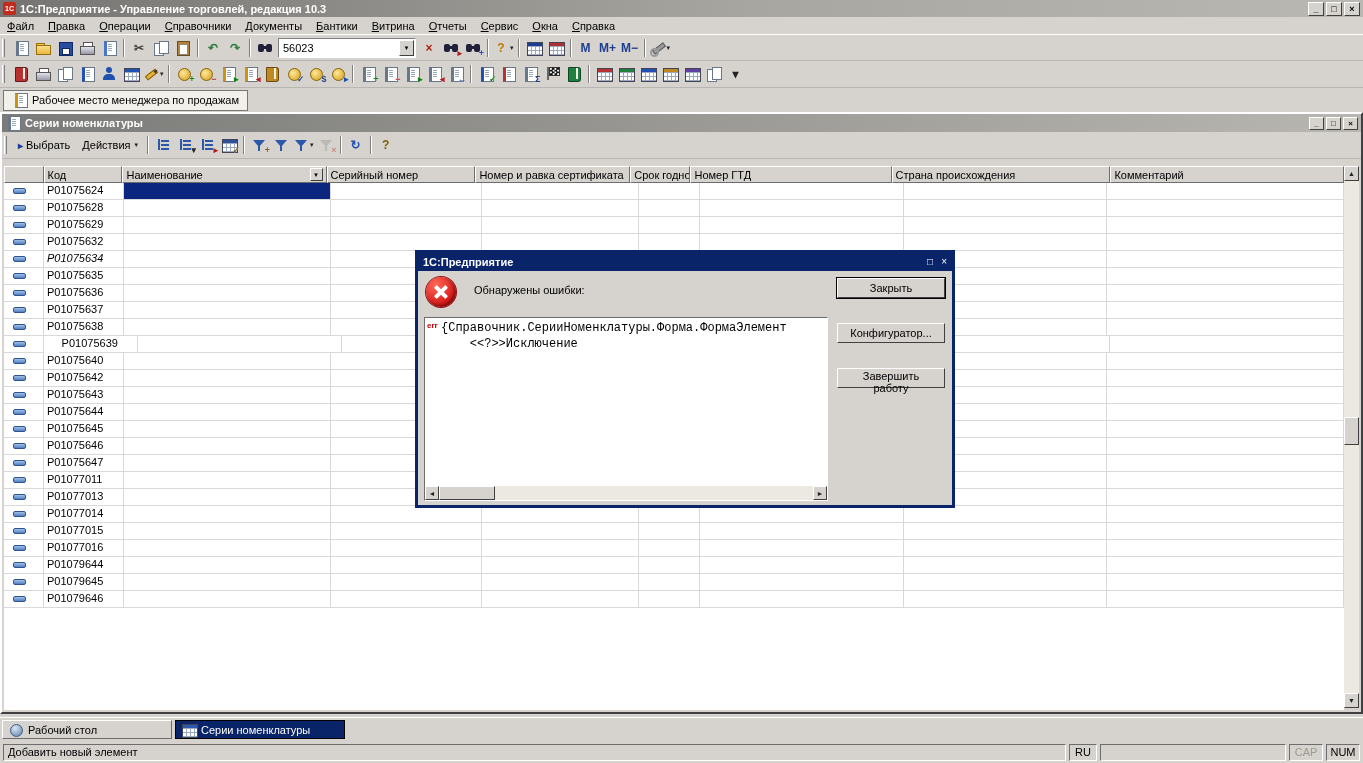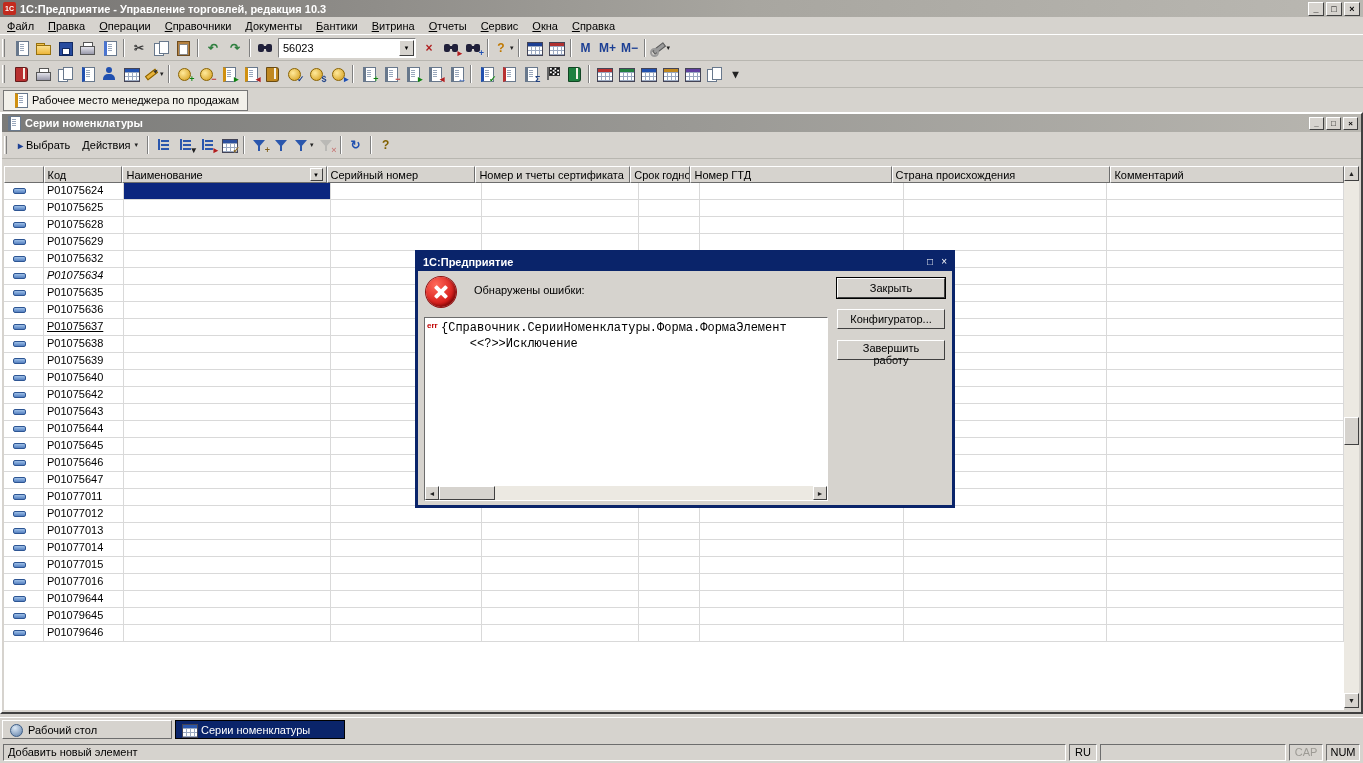--- a/index.html
+++ b/index.html
@@ -94,21 +94,21 @@
 .dialog{position:absolute;left:415px;top:250px;width:540px;height:258px;background:#d6d3ce;border:3px solid #0a246a;z-index:20}
 .dtitle{height:18px;background:#0a246a;color:#fff;display:flex;align-items:center;padding:0 5px;font-weight:bold}
 .dbtns{margin-left:auto;display:flex;gap:8px}
 .dbtn{font-size:10px;line-height:16px;font-weight:normal}
 .dbody{position:relative;height:209px}
 .erricon{position:absolute;left:8px;top:6px;width:30px;height:30px;border-radius:50%;background:radial-gradient(circle at 10px 8px,#ff6a5a,#d01010 75%);box-shadow:inset -2px -2px 3px rgba(0,0,0,.35),0 0 0 1px #901010}
 .xb{position:absolute;left:7px;top:13px;width:16px;height:4px;background:#fff;border-radius:1px}
 .xb.a{transform:rotate(45deg)}
 .xb.b{transform:rotate(-45deg)}
 .dmsg{position:absolute;left:56px;top:13px}
-.dbuttons{position:absolute;left:419px;top:7px;display:flex;flex-direction:column;gap:11px}
+.dbuttons{position:absolute;left:419px;top:7px;display:flex;flex-direction:column;gap:25px}
 .pbtn{width:108px;height:20px;background:#d6d3ce;border:1px solid;border-color:#fff #404040 #404040 #fff;font:11px "Liberation Sans",sans-serif}
 .pbtn.defbtn{outline:1px solid #000}
 .dtext{position:absolute;left:6px;top:46px;width:404px;height:184px;background:#fff;border:1px solid;border-color:#6d6d6d #fff #fff #6d6d6d}
 .gutter{position:absolute;left:2px;top:3px;color:#c00000;font:bold 8px "Liberation Sans",sans-serif}
 .elines{margin:0;position:absolute;left:16px;top:2px;right:1px;bottom:16px;font:12px/16px "Liberation Mono",monospace;white-space:pre;overflow:hidden}
 .hscroll{position:absolute;left:0;right:0;bottom:0;height:14px;background:#ece9e2;display:flex}
 .hscroll .sbtn{width:14px;height:14px}
 .htrack{flex:1;position:relative}
 .hthumb{position:absolute;left:0;top:0;width:56px;height:14px;background:#d6d3ce;border:1px solid;border-color:#fff #404040 #404040 #fff}
 
@@ -438,21 +438,21 @@
           <span>Код</span>
         </div>
         <div class="th" style="width: 207px;">
           <span>Наименование</span>
           <span class="hdrdrop">▼</span>
         </div>
         <div class="th" style="width: 151px;">
           <span>Серийный номер</span>
         </div>
         <div class="th" style="width: 157px;">
-          <span>Номер и тчеты сертификата</span>
+          <span>Номер и равка сертификата</span>
         </div>
         <div class="th" style="width: 61px;">
           <span>Срок годнос...</span>
         </div>
         <div class="th" style="width: 204px;">
           <span>Номер ГТД</span>
         </div>
         <div class="th" style="width: 222px;">
           <span>Страна происхождения</span>
         </div>
@@ -467,31 +467,20 @@
           <div class="td selcell" style="width: 207px;"></div>
           <div class="td" style="width: 151px;"></div>
           <div class="td" style="width: 157px;"></div>
           <div class="td" style="width: 61px;"></div>
           <div class="td" style="width: 204px;"></div>
           <div class="td" style="width: 203px;"></div>
           <div class="td" style="width: 237px; flex: 1 1 auto;"></div>
         </div>
         <div class="trow">
           <div class="td" style="width: 40px;"><span class="rowmark"></span></div>
-          <div class="td" style="width: 80px;">P01075625</div>
-          <div class="td" style="width: 207px;"></div>
-          <div class="td" style="width: 151px;"></div>
-          <div class="td" style="width: 157px;"></div>
-          <div class="td" style="width: 61px;"></div>
-          <div class="td" style="width: 204px;"></div>
-          <div class="td" style="width: 203px;"></div>
-          <div class="td" style="width: 237px; flex: 1 1 auto;"></div>
-        </div>
-        <div class="trow">
-          <div class="td" style="width: 40px;"><span class="rowmark"></span></div>
           <div class="td" style="width: 80px;">P01075628</div>
           <div class="td" style="width: 207px;"></div>
           <div class="td" style="width: 151px;"></div>
           <div class="td" style="width: 157px;"></div>
           <div class="td" style="width: 61px;"></div>
           <div class="td" style="width: 204px;"></div>
           <div class="td" style="width: 203px;"></div>
           <div class="td" style="width: 237px; flex: 1 1 auto;"></div>
         </div>
         <div class="trow">
@@ -544,21 +533,21 @@
           <div class="td" style="width: 207px;"></div>
           <div class="td" style="width: 151px;"></div>
           <div class="td" style="width: 157px;"></div>
           <div class="td" style="width: 61px;"></div>
           <div class="td" style="width: 204px;"></div>
           <div class="td" style="width: 203px;"></div>
           <div class="td" style="width: 237px; flex: 1 1 auto;"></div>
         </div>
         <div class="trow">
           <div class="td" style="width: 40px;"><span class="rowmark"></span></div>
-          <div class="td" style="width: 80px; text-decoration: underline;">P01075637</div>
+          <div class="td" style="width: 80px;">P01075637</div>
           <div class="td" style="width: 207px;"></div>
           <div class="td" style="width: 151px;"></div>
           <div class="td" style="width: 157px;"></div>
           <div class="td" style="width: 61px;"></div>
           <div class="td" style="width: 204px;"></div>
           <div class="td" style="width: 203px;"></div>
           <div class="td" style="width: 237px; flex: 1 1 auto;"></div>
         </div>
         <div class="trow">
           <div class="td" style="width: 40px;"><span class="rowmark"></span></div>
@@ -566,21 +555,21 @@
           <div class="td" style="width: 207px;"></div>
           <div class="td" style="width: 151px;"></div>
           <div class="td" style="width: 157px;"></div>
           <div class="td" style="width: 61px;"></div>
           <div class="td" style="width: 204px;"></div>
           <div class="td" style="width: 203px;"></div>
           <div class="td" style="width: 237px; flex: 1 1 auto;"></div>
         </div>
         <div class="trow">
           <div class="td" style="width: 40px;"><span class="rowmark"></span></div>
-          <div class="td" style="width: 80px;">P01075639</div>
+          <div class="td" style="width: 80px; margin-left: 15px;">P01075639</div>
           <div class="td" style="width: 207px;"></div>
           <div class="td" style="width: 151px;"></div>
           <div class="td" style="width: 157px;"></div>
           <div class="td" style="width: 61px;"></div>
           <div class="td" style="width: 204px;"></div>
           <div class="td" style="width: 203px;"></div>
           <div class="td" style="width: 237px; flex: 1 1 auto;"></div>
         </div>
         <div class="trow">
           <div class="td" style="width: 40px;"><span class="rowmark"></span></div>
@@ -655,31 +644,20 @@
           <div class="td" style="width: 151px;"></div>
           <div class="td" style="width: 157px;"></div>
           <div class="td" style="width: 61px;"></div>
           <div class="td" style="width: 204px;"></div>
           <div class="td" style="width: 203px;"></div>
           <div class="td" style="width: 237px; flex: 1 1 auto;"></div>
         </div>
         <div class="trow">
           <div class="td" style="width: 40px;"><span class="rowmark"></span></div>
           <div class="td" style="width: 80px;">P01077011</div>
-          <div class="td" style="width: 207px;"></div>
-          <div class="td" style="width: 151px;"></div>
-          <div class="td" style="width: 157px;"></div>
-          <div class="td" style="width: 61px;"></div>
-          <div class="td" style="width: 204px;"></div>
-          <div class="td" style="width: 203px;"></div>
-          <div class="td" style="width: 237px; flex: 1 1 auto;"></div>
-        </div>
-        <div class="trow">
-          <div class="td" style="width: 40px;"><span class="rowmark"></span></div>
-          <div class="td" style="width: 80px;">P01077012</div>
           <div class="td" style="width: 207px;"></div>
           <div class="td" style="width: 151px;"></div>
           <div class="td" style="width: 157px;"></div>
           <div class="td" style="width: 61px;"></div>
           <div class="td" style="width: 204px;"></div>
           <div class="td" style="width: 203px;"></div>
           <div class="td" style="width: 237px; flex: 1 1 auto;"></div>
         </div>
         <div class="trow">
           <div class="td" style="width: 40px;"><span class="rowmark"></span></div>

